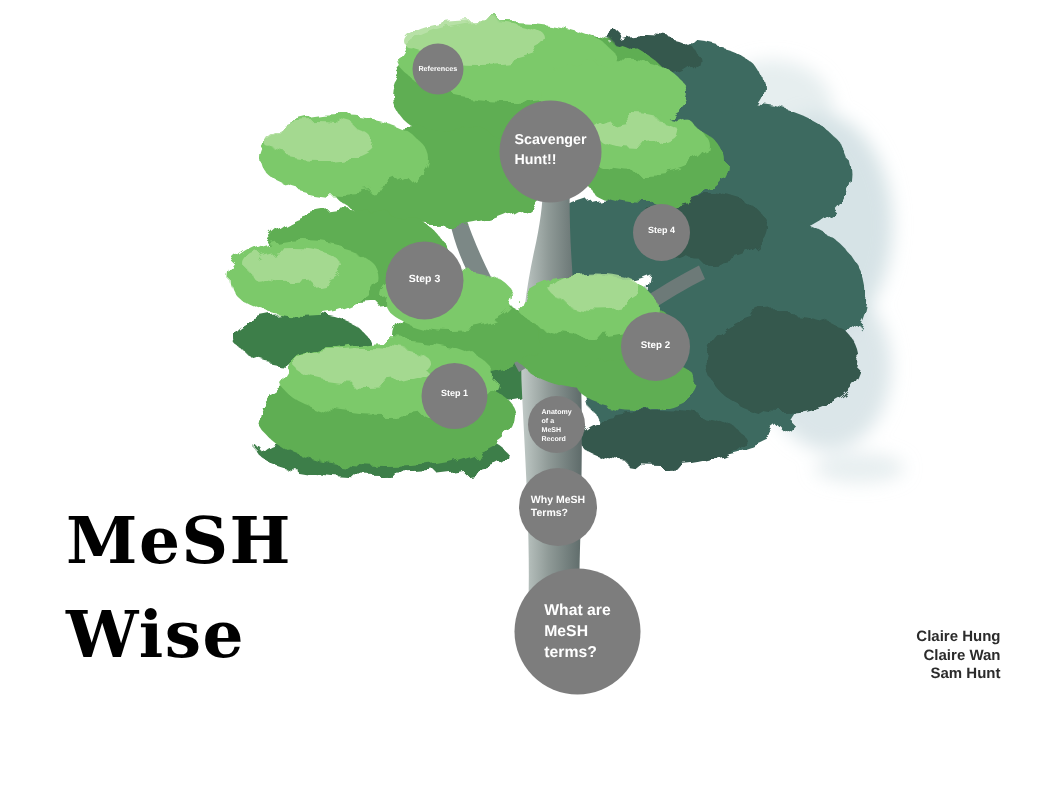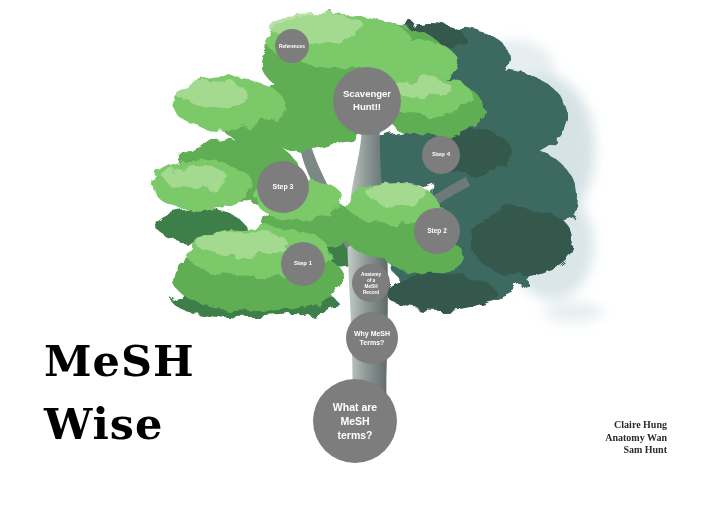--- a/index.html
+++ b/index.html
@@ -6,55 +6,55 @@
   body{
     width:704px;height:528px;position:relative;overflow:hidden;
     background:#ffffff;font-family:"Liberation Sans", sans-serif;
   }
   .stage{position:absolute;inset:0;}
   svg.tree{position:absolute;left:0;top:0;}
 
   
   .node{
     position:absolute;border-radius:50%;background:#7d7d7d;color:#ffffff;
-    display:flex;align-items:center;justify-content:center;text-align:center;
+    display:flex;align-items:center;justify-content:center;
     cursor:pointer;
   }
   .node .lbl{font-weight:600;white-space:pre-line;line-height:1.3;}
 
   #n-references{left:275px;top:29px;width:34px;height:34px;}
   #n-references .lbl{font-size:9.6px;transform:scale(.5);}
   #n-scavenger{left:333px;top:67px;width:68px;height:68px;}
   #n-scavenger .lbl{font-size:9.5px;line-height:1.35;}
   #n-step4{left:422px;top:136px;width:38px;height:38px;}
   #n-step4 .lbl{font-size:6px;}
   #n-step3{left:257px;top:161px;width:52px;height:52px;}
   #n-step3 .lbl{font-size:7px;}
   #n-step2{left:414px;top:208px;width:46px;height:46px;}
   #n-step2 .lbl{font-size:6.5px;}
   #n-step1{left:281px;top:242px;width:44px;height:44px;}
   #n-step1 .lbl{font-size:6px;}
   #n-anatomy{left:352px;top:264px;width:38px;height:38px;}
   #n-anatomy .lbl{font-size:9.4px;transform:scale(.5);line-height:1.25;}
   #n-why{left:346px;top:312px;width:52px;height:52px;}
   #n-why .lbl{font-size:7px;}
-  #n-what{left:313px;top:379px;width:84px;height:84px;}
+  #n-what{left:343px;top:379px;width:84px;height:84px;}
   #n-what .lbl{font-size:10.5px;line-height:1.35;}
 
   
   .title{
     position:absolute;left:44px;top:330px;color:#000000;
     font-family:"DejaVu Serif", serif;font-weight:bold;
     font-size:43px;line-height:63px;letter-spacing:1px;
   }
 
   
   .credits{
     position:absolute;right:37px;top:419px;text-align:right;color:#2b2b2b;
-    font-family:Liberation Serif, serif;font-weight:bold;
+    font-family:Liberation Sans, sans-serif;font-weight:bold;
     font-size:10px;line-height:12.5px;
   }
 </style>
 </head>
 <body>
 
 <div class="stage">
 
   <svg class="tree" width="704" height="528" viewBox="0 0 704 528" aria-hidden="true">
     <defs>
@@ -170,17 +170,17 @@
 terms?</span>
   </div>
 
   <div class="title">
     <div>MeSH</div>
     <div>Wise</div>
   </div>
 
   <div class="credits">
     <div>Claire Hung</div>
-    <div>Anatomy Wan</div>
+    <div>Claire Wan</div>
     <div>Sam Hunt</div>
   </div>
 
 </div>
 
 </body></html>

